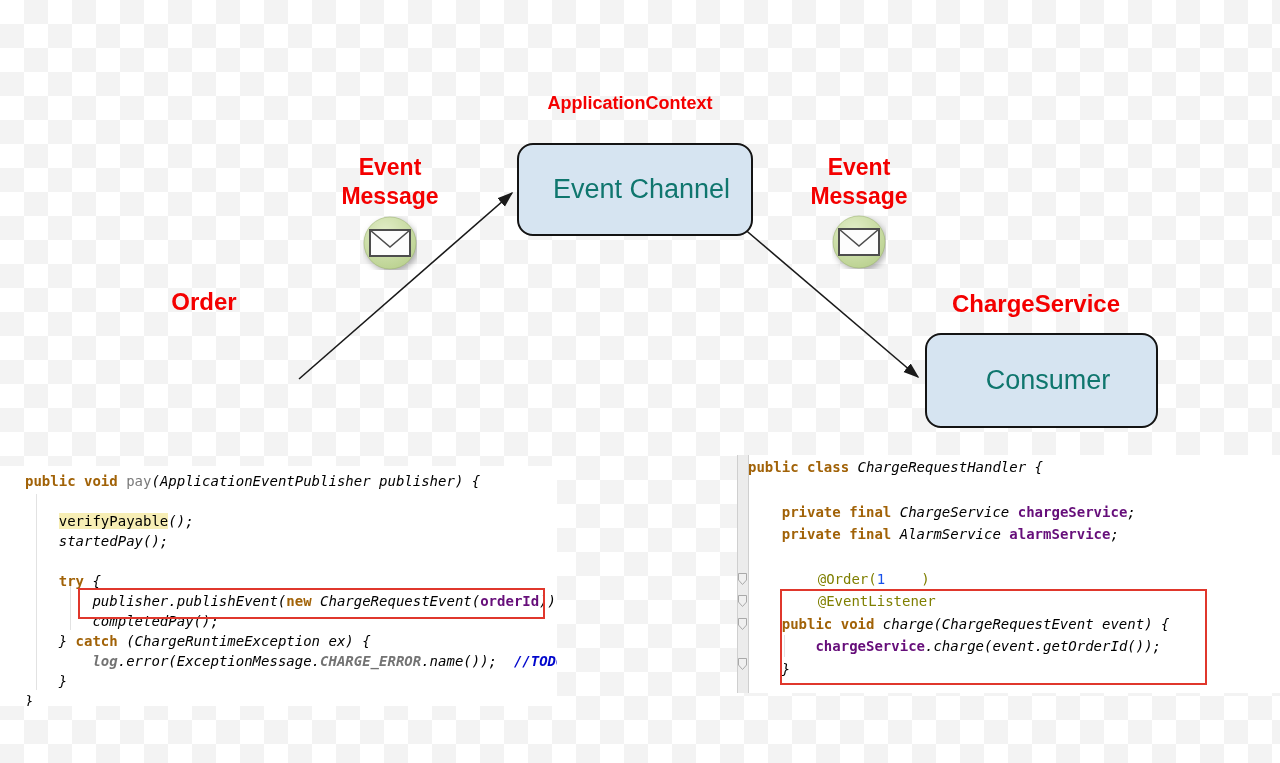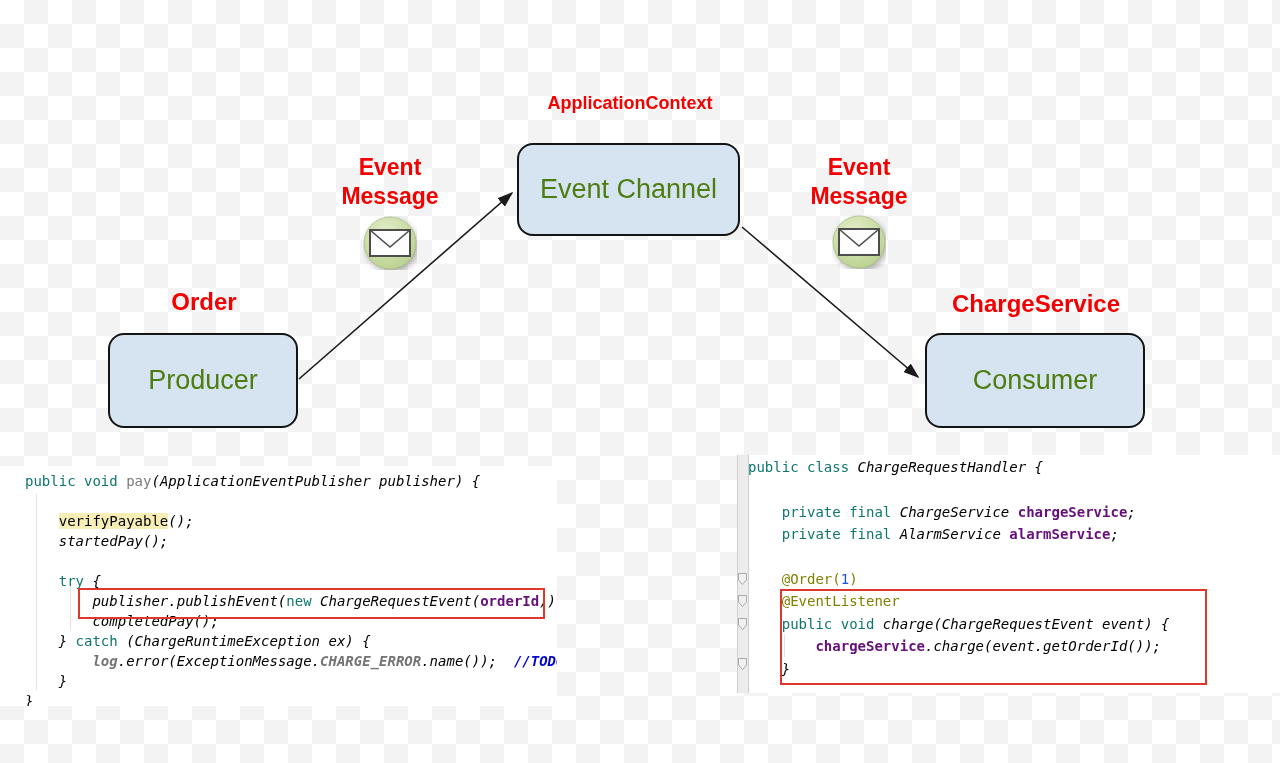--- a/index.html
+++ b/index.html
@@ -10,21 +10,21 @@
       linear-gradient(45deg,#f3f3f3 25%,transparent 25%,transparent 75%,#f3f3f3 75%),
       linear-gradient(45deg,#f3f3f3 25%,transparent 25%,transparent 75%,#f3f3f3 75%);
     background-size:48px 48px;
     background-position:0 0,24px 24px;
     font-family:"Liberation Sans",sans-serif;
   }
   
   .dbox{
     position:absolute;background:#d6e4f1;border:2px solid #141414;border-radius:16px;
     display:flex;align-items:center;justify-content:center;
-    font-size:27px;color:#4d7c0f;
+    font-size:27px;color:#0f766e;padding-left:13px;
   }
   #box-event-channel{left:517px;top:143px;width:219px;height:89px;}
   #box-producer{left:108px;top:333px;width:186px;height:91px;}
   #box-consumer{left:925px;top:333px;width:216px;height:91px;}
   .red-label{position:absolute;color:#f40000;font-weight:bold;text-align:center;}
   #lbl-appcontext{left:430px;top:93px;width:400px;font-size:18px;}
   #lbl-event-message-left{left:290px;top:153px;width:200px;font-size:23px;line-height:29px;white-space:pre-line;}
   #lbl-event-message-right{left:759px;top:153px;width:200px;font-size:23px;line-height:29px;white-space:pre-line;}
   #lbl-order{left:104px;top:288px;width:200px;font-size:24px;}
   #lbl-chargeservice{left:936px;top:290px;width:200px;font-size:24px;}
@@ -38,25 +38,25 @@
     font-family:"DejaVu Sans Mono",monospace;font-size:14px;color:#000;
   }
   #code-left{left:0;top:466px;width:557px;height:240px;}
   #code-left .code-lines{padding:5px 0 0 25px;}
   #code-left .code-line{height:20px;line-height:20px;}
   #code-right{left:737px;top:455px;width:543px;height:238px;border-right:2px solid #c9c9c9;}
   #code-right .code-lines{padding:1px 0 0 11px;}
   #code-right .code-line{height:22.4px;line-height:22.4px;}
   .code-line{white-space:pre;}
   .seg-plain{color:#000000;font-style:italic;}
-  .seg-kw{color:#0f766e;font-weight:normal;}
+  .seg-kw{color:#a16207;font-weight:bold;}
   .seg-meth{color:#7a7a7a;}
   .seg-field{color:#660e7a;font-weight:bold;}
   .seg-sfield{color:#737373;font-weight:bold;font-style:italic;}
-  .seg-anno{color:#7f7f00;}
+  .seg-anno{color:#7f7f00;margin-left:36px;}
   .seg-num{color:#1750eb;}
   .seg-todo{color:#0006cc;font-weight:bold;font-style:italic;}
   .seg-hl{background:#f7eeb5;color:#000000;}
   .redbox{position:absolute;border:2px solid #e0372c;background:transparent;}
   #redbox-left{left:78px;top:122px;width:463px;height:27px;}
   #redbox-right{left:43px;top:134px;width:423px;height:92px;}
   .indent-guide{position:absolute;width:1px;background:#e2e2e2;}
   #guide-l1{left:36px;top:28px;height:196px;}
   #guide-l2{left:70px;top:120px;height:44px;}
   #guide-r1{left:47px;top:180px;height:22px;}
@@ -84,23 +84,20 @@
   <div class="red-label" id="lbl-appcontext">ApplicationContext</div>
   <div class="red-label" id="lbl-event-message-left">Event
 Message</div>
   <div class="red-label" id="lbl-event-message-right">Event
 Message</div>
   <div class="red-label" id="lbl-order">Order</div>
   <div class="red-label" id="lbl-chargeservice">ChargeService</div>
 
   <div class="dbox" id="box-event-channel">
     <span>Event Channel</span>
-  </div>
-  <div class="dbox" id="box-producer">
-    <span>Producer</span>
   </div>
   <div class="dbox" id="box-consumer">
     <span>Consumer</span>
   </div>
 
   <div class="envelope" id="env-left">
     <svg width="54" height="54" viewBox="0 0 54 54">
       <defs>
         <radialGradient id="gcirc1" cx="40%" cy="30%" r="80%">
           <stop offset="0%" stop-color="#e3eec9"></stop>

